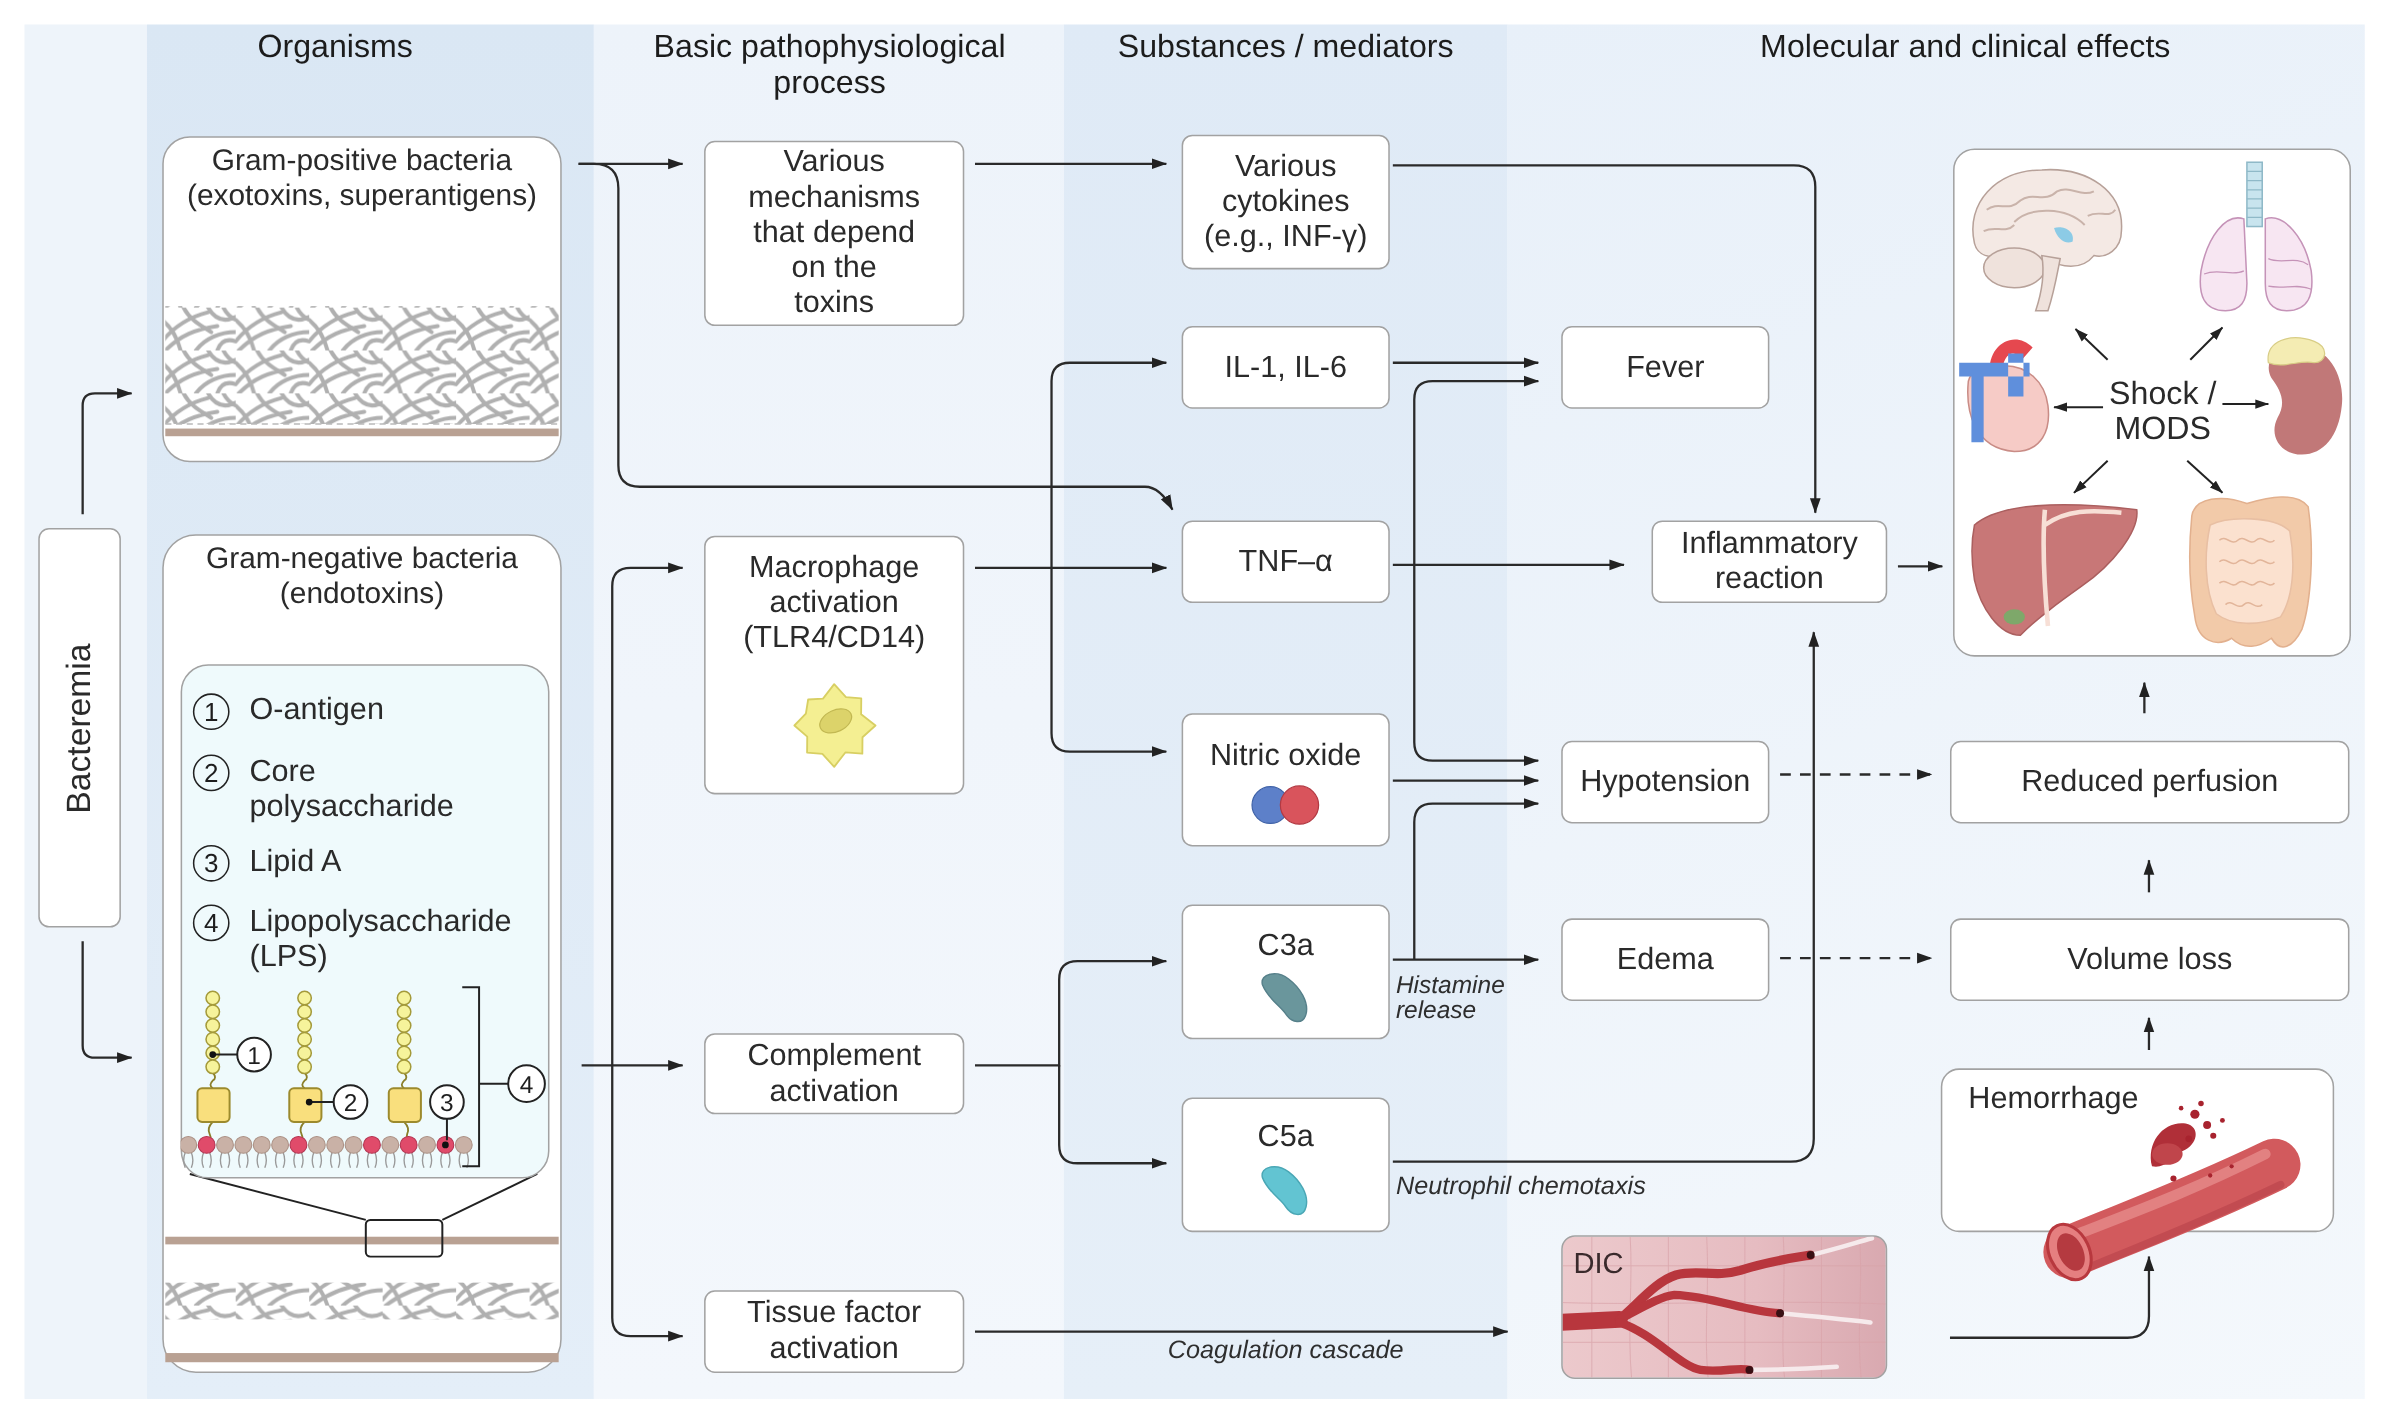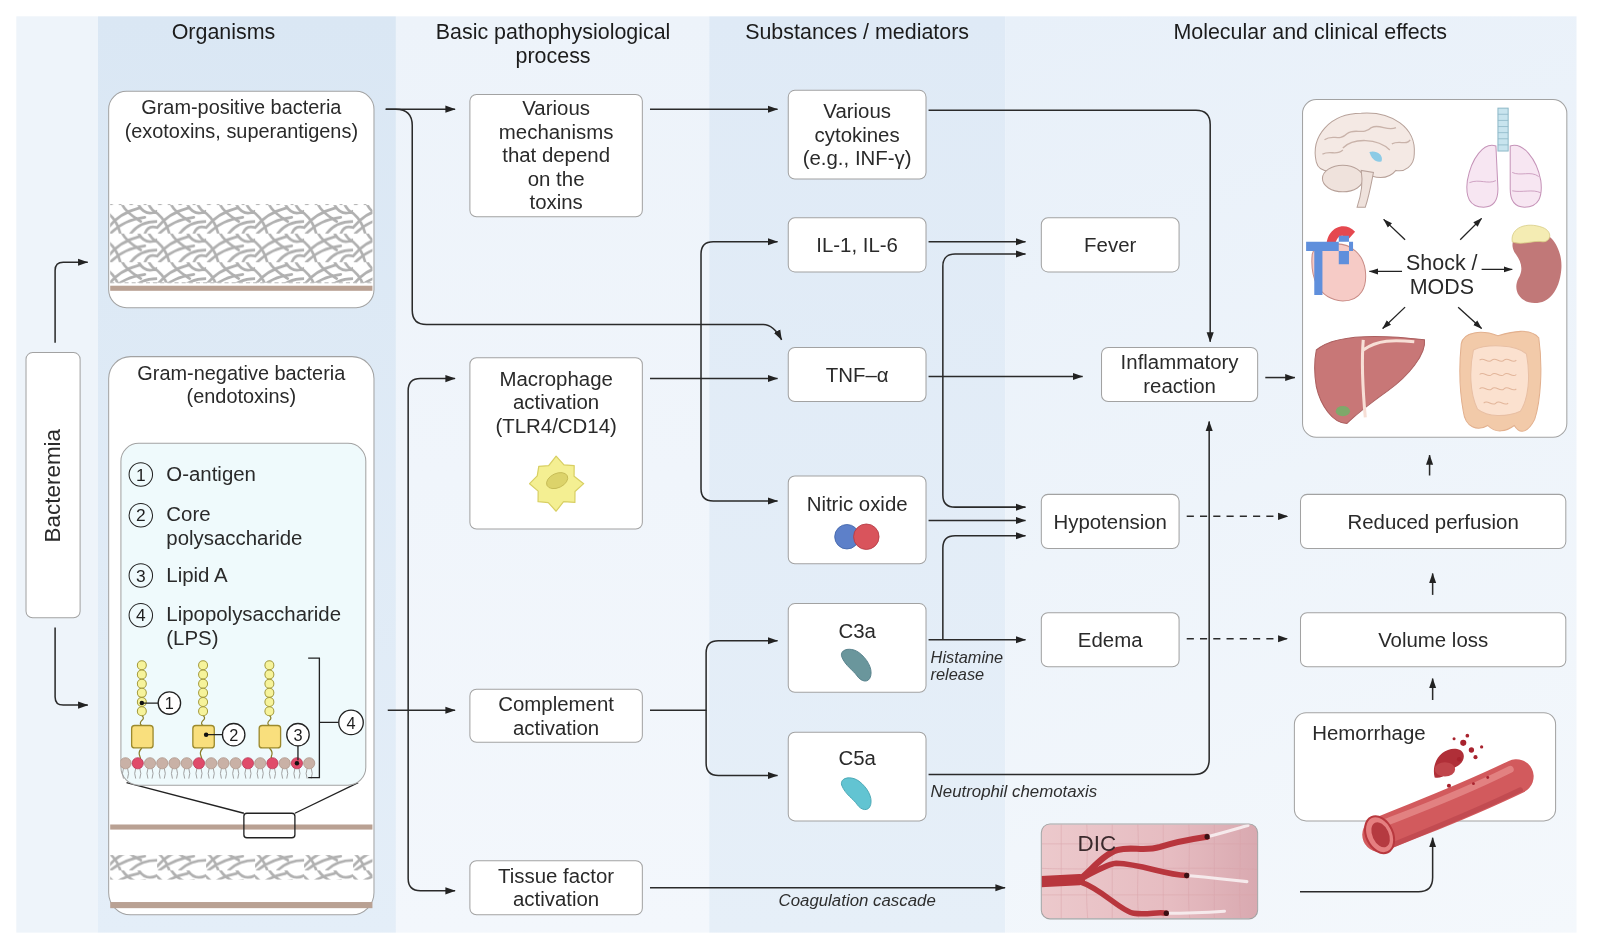--- a/index.html
+++ b/index.html
@@ -13,21 +13,21 @@
 .organism{border-radius:18px;font-size:19.5px;padding-top:4px;}
 .note{position:absolute;font-style:italic;font-size:16px;line-height:16px;color:#2e2e2e;z-index:2;white-space:nowrap;}
 #arrows{position:absolute;left:0;top:0;z-index:1;}
 .deco{position:absolute;left:0;top:0;pointer-events:none;}
 .lps-box{position:absolute;left:11px;top:84px;width:241px;height:336px;background:#effafc;border:1.4px solid #a2a2a2;border-radius:18px;box-sizing:border-box;z-index:3;}
 .lps-item{position:absolute;left:7px;display:flex;align-items:flex-start;}
 .num{width:24px;height:24px;border:1.4px solid #222;border-radius:50%;box-sizing:border-box;display:flex;align-items:center;justify-content:center;font-size:17px;line-height:1;color:#1e1e1e;flex:none;}
 .lps-text{margin-left:13px;text-align:left;font-size:20px;line-height:23px;color:#2a2a2a;}
 .bacteremia-label{transform:rotate(-90deg);white-space:nowrap;font-size:22px;line-height:24px;}
 .dic{background:linear-gradient(90deg,#ecc9cc 0%,#e6bcc1 60%,#d9a9b0 100%);overflow:hidden;border-radius:9px;}
-.dic-label{position:absolute;left:35px;top:7px;font-size:22px;line-height:24px;color:#3a2a2c;z-index:2;}
+.dic-label{position:absolute;left:7px;top:7px;font-size:19px;line-height:24px;color:#3a2a2c;z-index:2;}
 .hem-label{position:absolute;left:17px;top:8px;font-size:20px;line-height:23px;}
 .shock-text{position:absolute;left:86px;top:148px;width:100px;text-align:center;font-size:21px;line-height:23px;color:#2a2a2a;}
 </style>
 </head>
 <body>
 
 <div id="stage">
 
   <div class="band" style="left:16px;width:80px;background:#eef4fa;"></div>
   <div class="band" style="left:96px;width:292px;background:linear-gradient(180deg,#dae7f4,#e4eef8);"></div>

